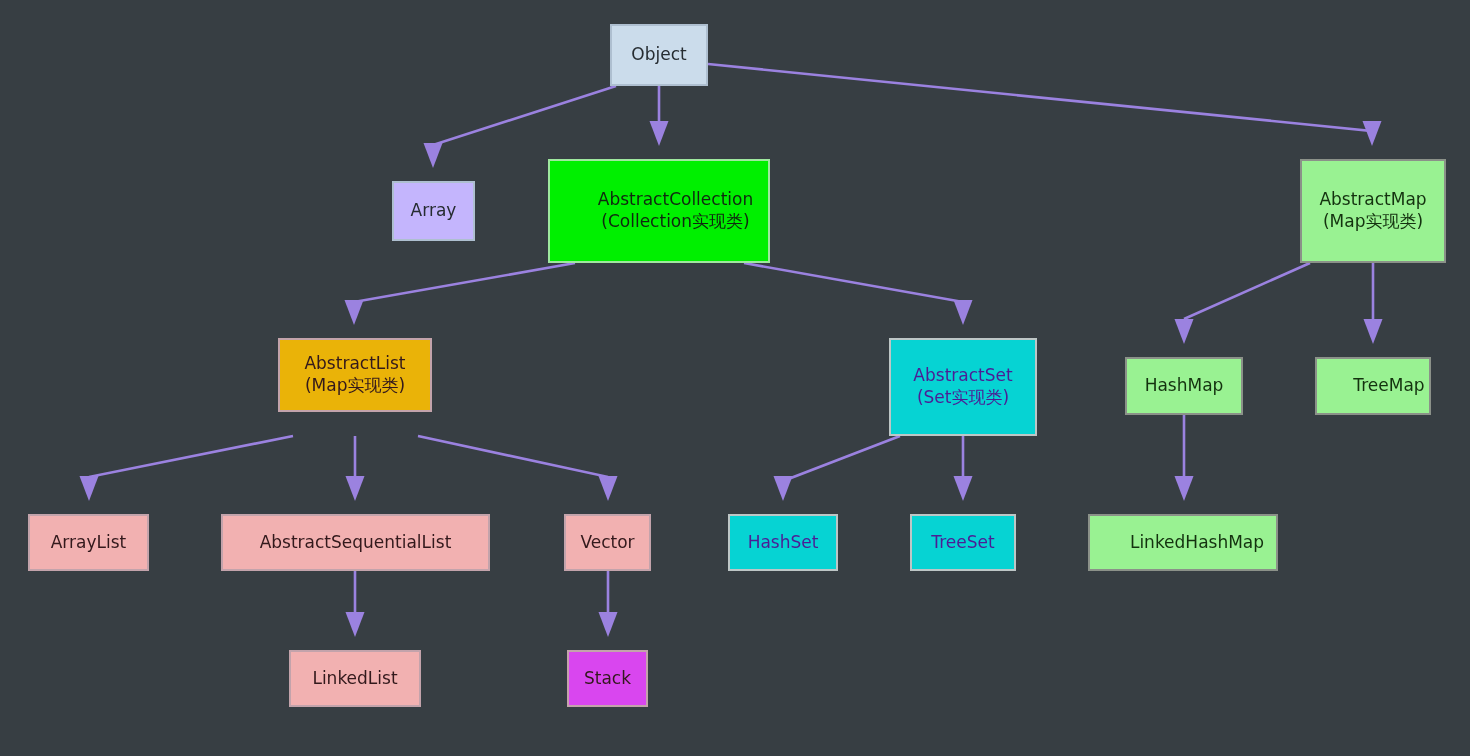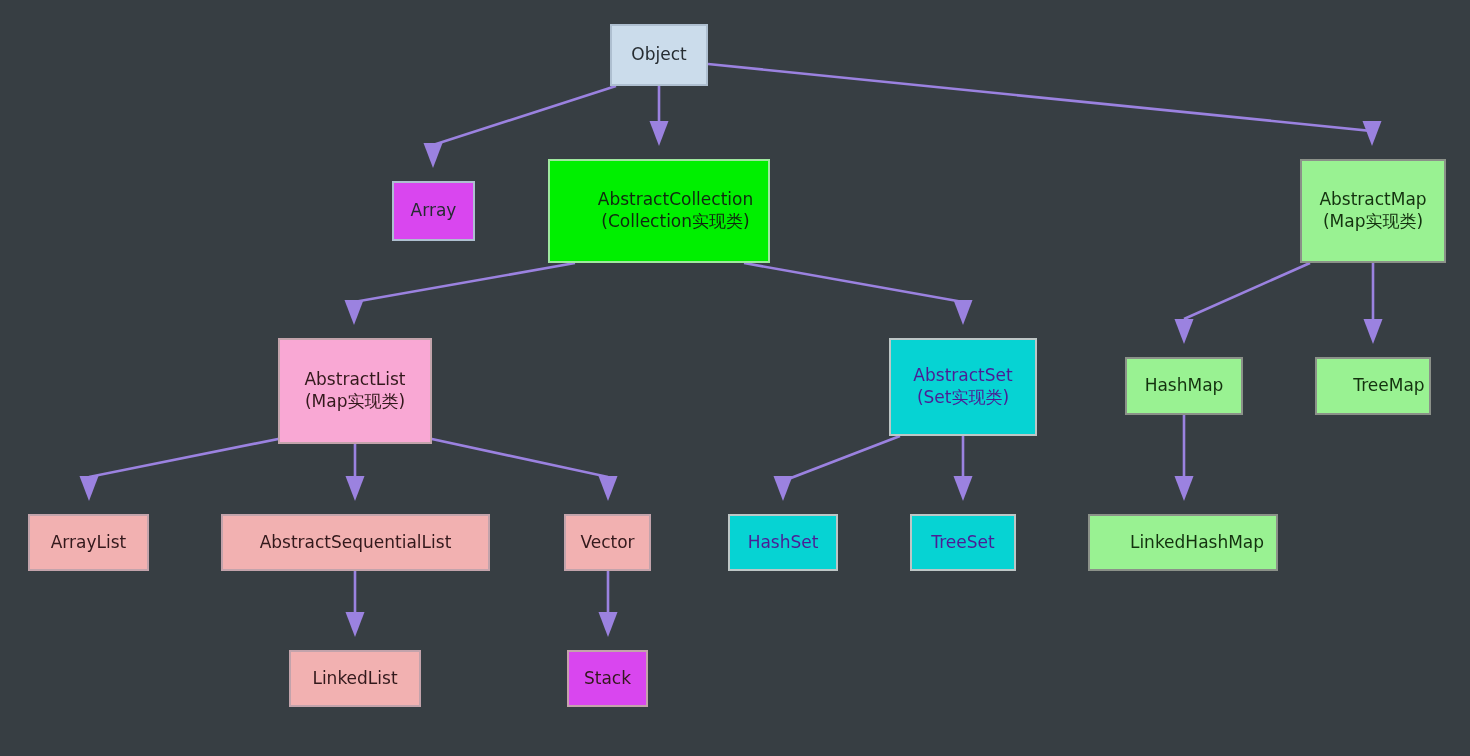--- a/index.html
+++ b/index.html
@@ -123,32 +123,32 @@
       <g>
         <polyline points="608,571 608,612" fill="none" stroke="#9b82e0" stroke-width="2.6" stroke-linejoin="miter" stroke-linecap="butt"></polyline>
         <polygon points="608,637 598.5,612 617.5,612" fill="#9b82e0"></polygon>
       </g>
     </svg>
 
   <div id="nodes">
       <div class="node pal-blue" style="left: 610px; top: 24px; width: 98px; height: 62px; background: rgb(203, 220, 235); border-color: rgb(174, 191, 208);">
         <span>Object</span>
       </div>
-      <div class="node pal-blue" style="left: 392px; top: 181px; width: 83px; height: 60px; background: #d946ef; border-color: rgb(174, 191, 208);">
+      <div class="node pal-blue" style="left: 392px; top: 181px; width: 83px; height: 60px; background: #c4b5fd; border-color: rgb(174, 191, 208);">
         <span>Array</span>
       </div>
       <div class="node pal-green-bright" style="left: 548px; top: 159px; width: 222px; height: 104px; background: rgb(0, 240, 0); border-color: rgb(159, 232, 159);">
         <span>AbstractCollection</span>
         <span class="line2">(Collection实现类)</span>
       </div>
       <div class="node pal-green-light" style="left: 1300px; top: 159px; width: 146px; height: 104px; background: rgb(153, 242, 146); border-color: rgb(139, 145, 137);">
         <span>AbstractMap</span>
         <span class="line2">(Map实现类)</span>
       </div>
-      <div class="node pal-pink" style="left: 278px; top: 338px; width: 154px; height: 106px; background: #f9a8d4; border-color: rgb(195, 163, 171);">
+      <div class="node pal-pink" style="left: 278px; top: 338px; width: 154px; height: 74px; background: #eab308; border-color: rgb(195, 163, 171);">
         <span>AbstractList</span>
         <span class="line2">(Map实现类)</span>
       </div>
       <div class="node pal-cyan" style="left: 889px; top: 338px; width: 148px; height: 98px; background: rgb(6, 211, 211); border-color: rgb(189, 198, 198);">
         <span>AbstractSet</span>
         <span class="line2">(Set实现类)</span>
       </div>
       <div class="node pal-green-light" style="left: 1125px; top: 357px; width: 118px; height: 58px; background: rgb(153, 242, 146); border-color: rgb(139, 145, 137);">
         <span>HashMap</span>
       </div>

